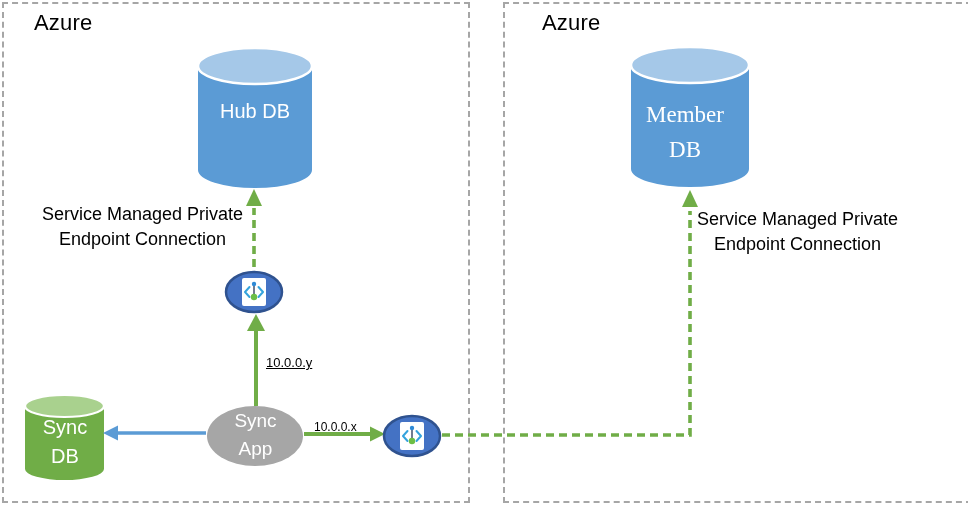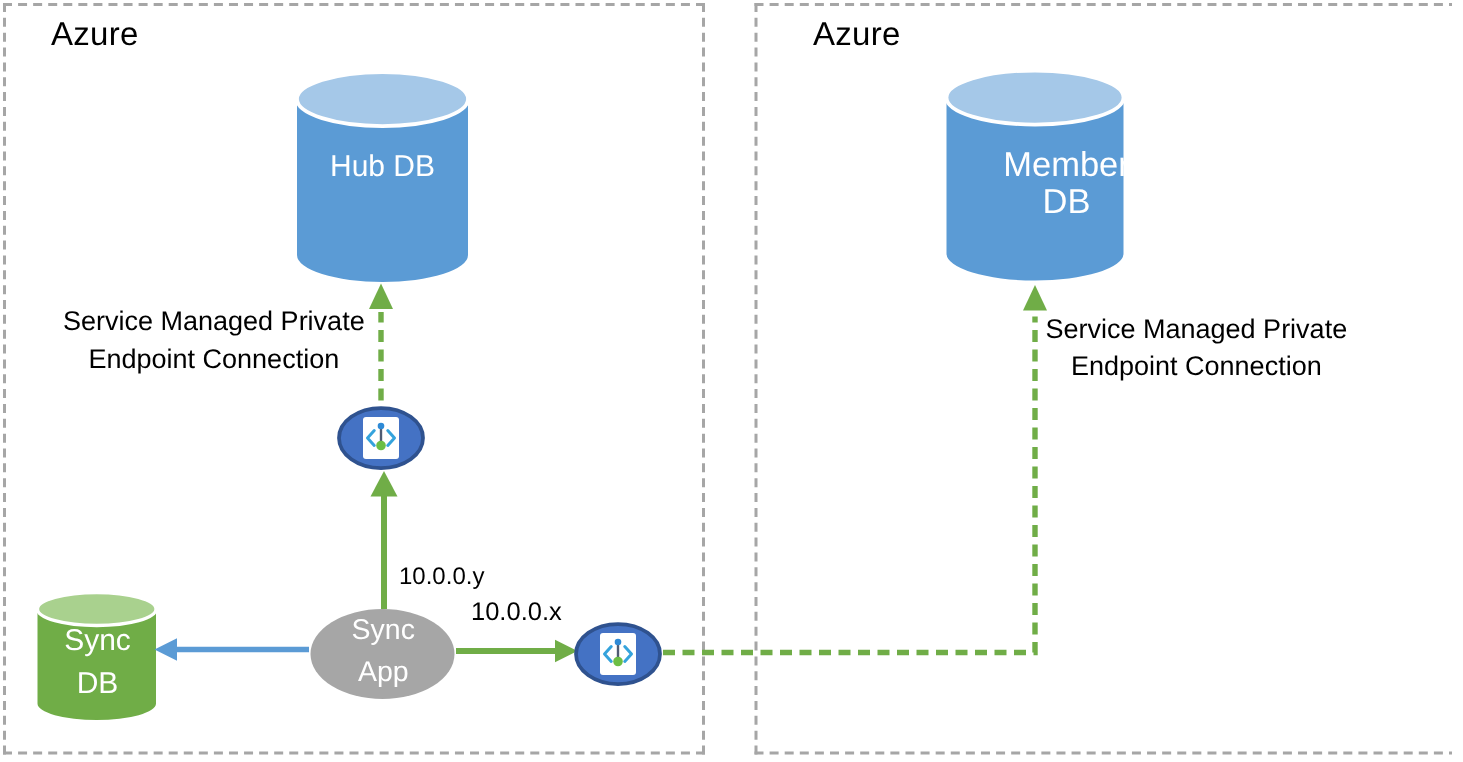--- a/index.html
+++ b/index.html
@@ -13,28 +13,28 @@
   }
   #azure-box-left{left:2px;width:468px;}
   #azure-box-right{left:503px;width:469px;}
   .region-label{
     position:absolute;font-size:22px;color:var(--text_black);letter-spacing:0.2px;
   }
   #diagram-svg{position:absolute;left:0;top:0;}
   .lbl{position:absolute;color:var(--text_black);white-space:pre-line;text-align:center;}
   .node-lbl{text-align:center;color:#fff;}
   #lbl-hub{left:198px;top:100px;width:114px;font-size:20px;}
-  #lbl-member{left:652px;top:97px;width:118px;font-size:23px;line-height:25px;}
+  #lbl-member{left:626px;top:97px;width:118px;font-size:23px;line-height:35px;font-family:Liberation Serif, serif;}
   #lbl-syncdb{left:25px;top:413px;width:80px;font-size:20px;line-height:29px;}
   #lbl-syncapp{left:208px;top:407px;width:95px;font-size:19px;line-height:28px;}
   #lbl-left-conn{left:42px;top:202px;font-size:18px;line-height:25px;}
   #lbl-right-conn{left:697px;top:207px;font-size:18px;line-height:25px;}
   #lbl-endpoints{left:297px;top:290px;font-size:19px;font-weight:bold;line-height:30px;}
-  #lbl-ip-y{left:266px;top:376px;font-size:16px;}
-  #lbl-ip-x{left:314px;top:398px;font-size:17px;}
+  #lbl-ip-y{left:266px;top:355px;font-size:13px;text-decoration:underline;}
+  #lbl-ip-x{left:314px;top:420px;font-size:12px;}
 
   .cyl-body-blue{fill:var(--azure_blue);}
   .cyl-top-blue{fill:var(--azure_blue_light);stroke:#fff;stroke-width:2.5;}
   .cyl-body-green{fill:var(--green);}
   .cyl-top-green{fill:var(--green_light);stroke:#fff;stroke-width:2.2;}
   .app-ellipse{fill:var(--gray);}
   .green-line{stroke:var(--green);stroke-width:4;fill:none;}
   .green-dash{stroke:var(--green);stroke-width:3.6;fill:none;stroke-dasharray:8 5;}
   .green-head{fill:var(--green);}
   .blue-line{stroke:var(--arrow_blue);stroke-width:3.6;fill:none;}

